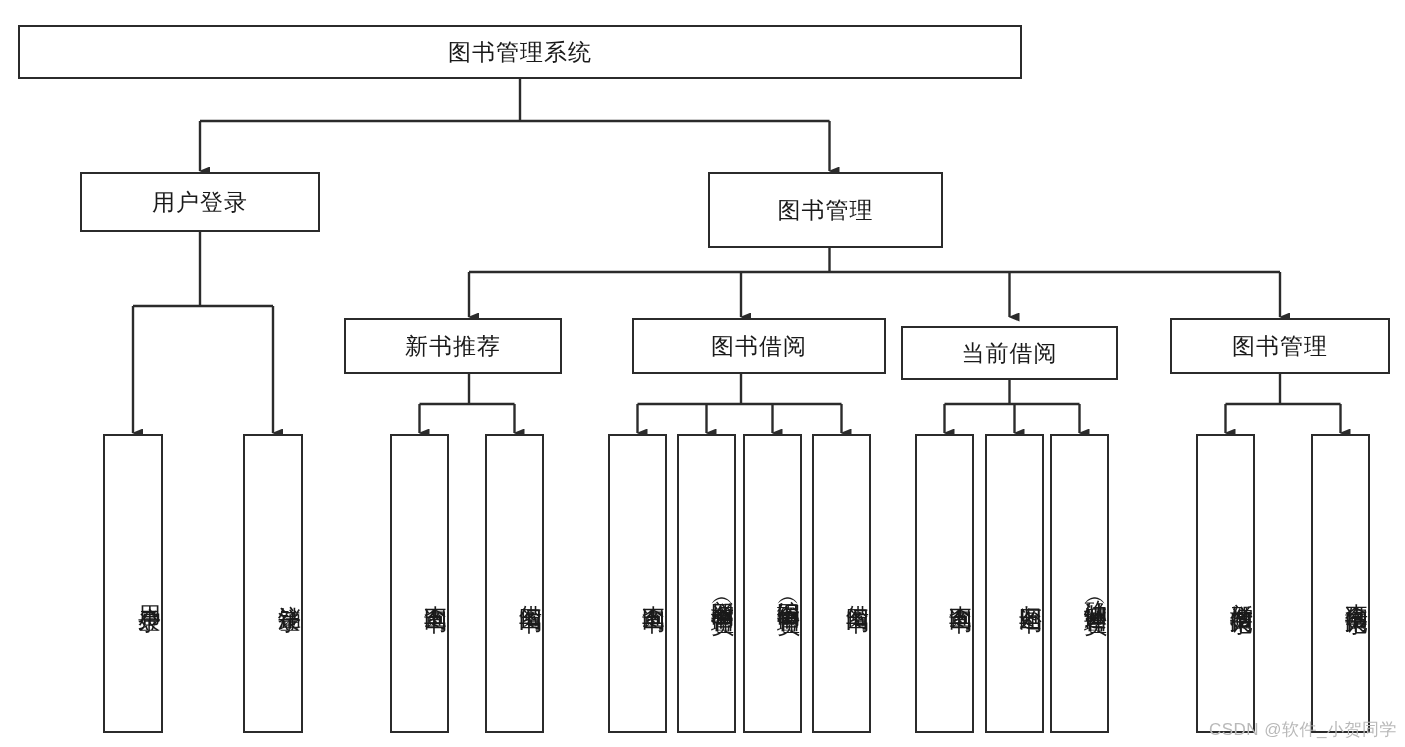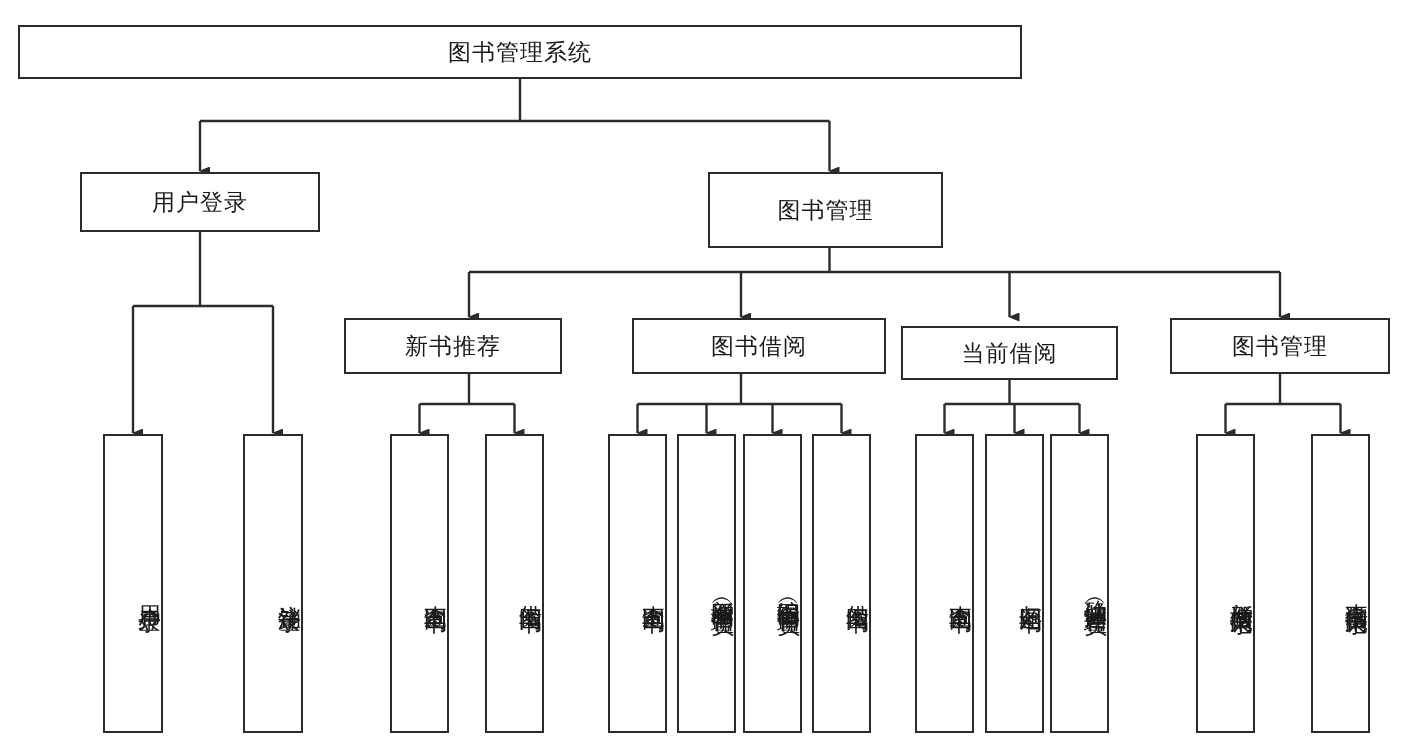--- a/index.html
+++ b/index.html
@@ -167,13 +167,14 @@
         <span class="vtext">确认归还（管理员）</span>
       </div>
       <div class="node vert" style="left: 1196px; top: 434px; width: 59px; height: 299px;">
         <span class="vtext">新增借阅记录</span>
       </div>
       <div class="node vert" style="left: 1311px; top: 434px; width: 59px; height: 299px;">
         <span class="vtext">查询借阅记录</span>
       </div>
     </div>
 
+  <div class="watermark">CSDN @软件_小贺同学</div>
 </div>
 
 </body></html>

